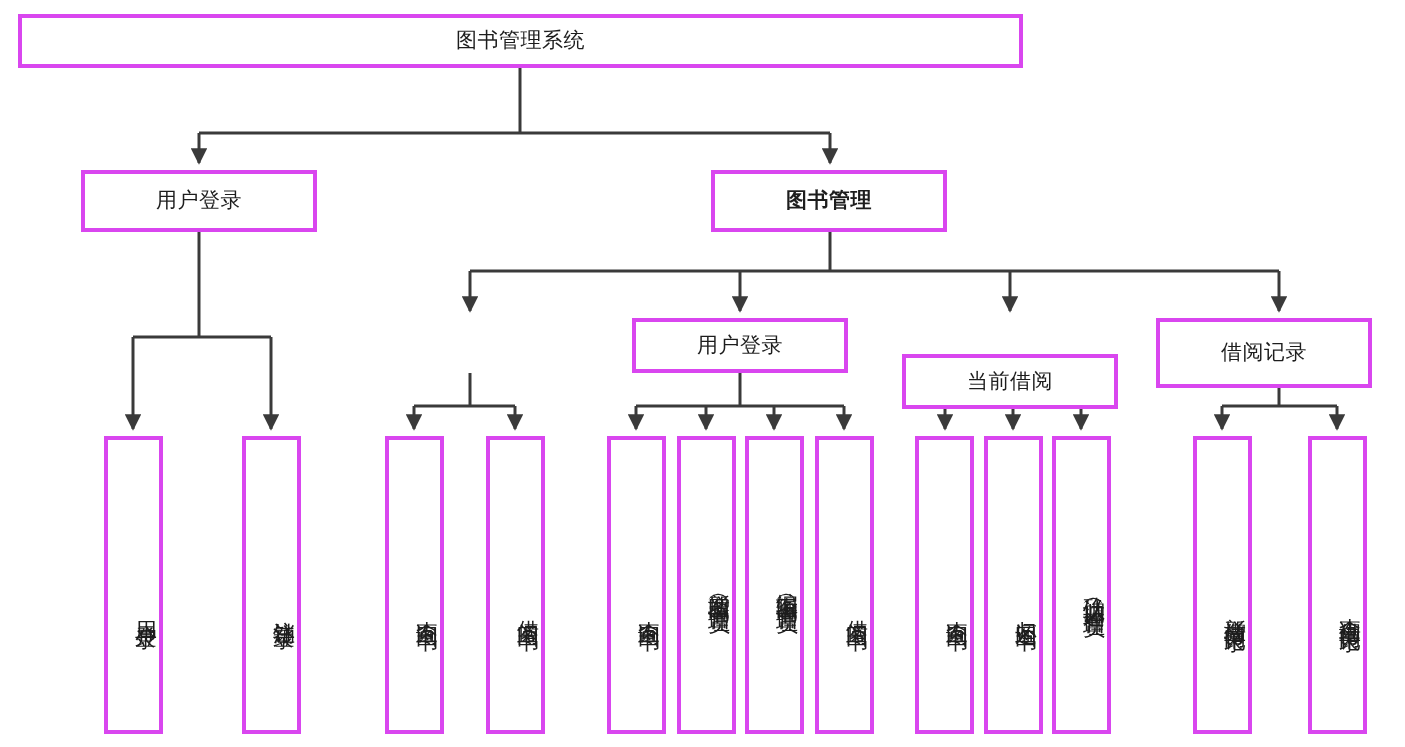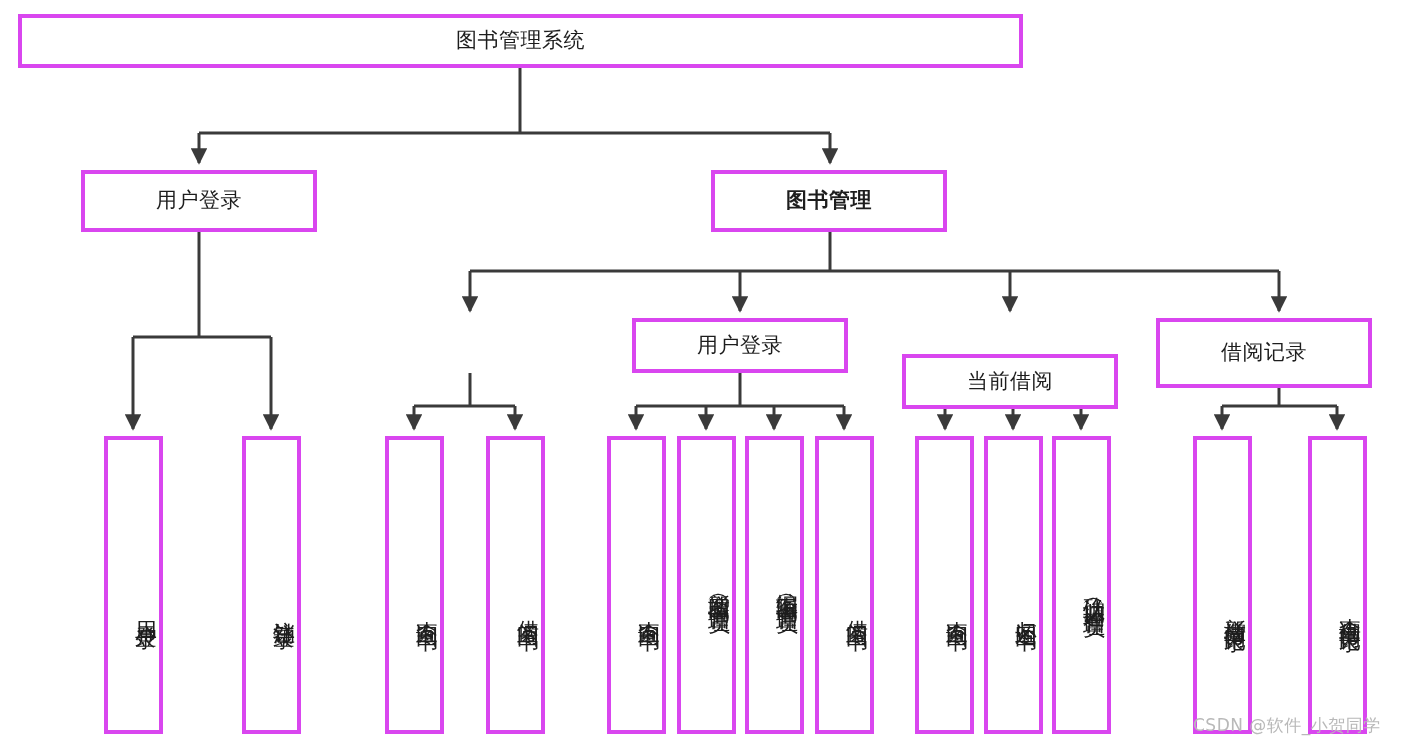--- a/index.html
+++ b/index.html
@@ -182,15 +182,14 @@
     <span>确认归还（管理员）</span>
   </div>
 
   <div class="node node-v pad-top-lg" style="left:1193px; top:436px; width:59px; height:298px;">
     <span>新增借阅记录</span>
   </div>
   <div class="node node-v pad-top-lg" style="left:1308px; top:436px; width:59px; height:298px;">
     <span>查询借阅记录</span>
   </div>
 
-  <div class="watermark" style="left:1193px; top:714px;">CSDN @软件_小贺同学</div>
 
 </div>
 
 </body></html>

